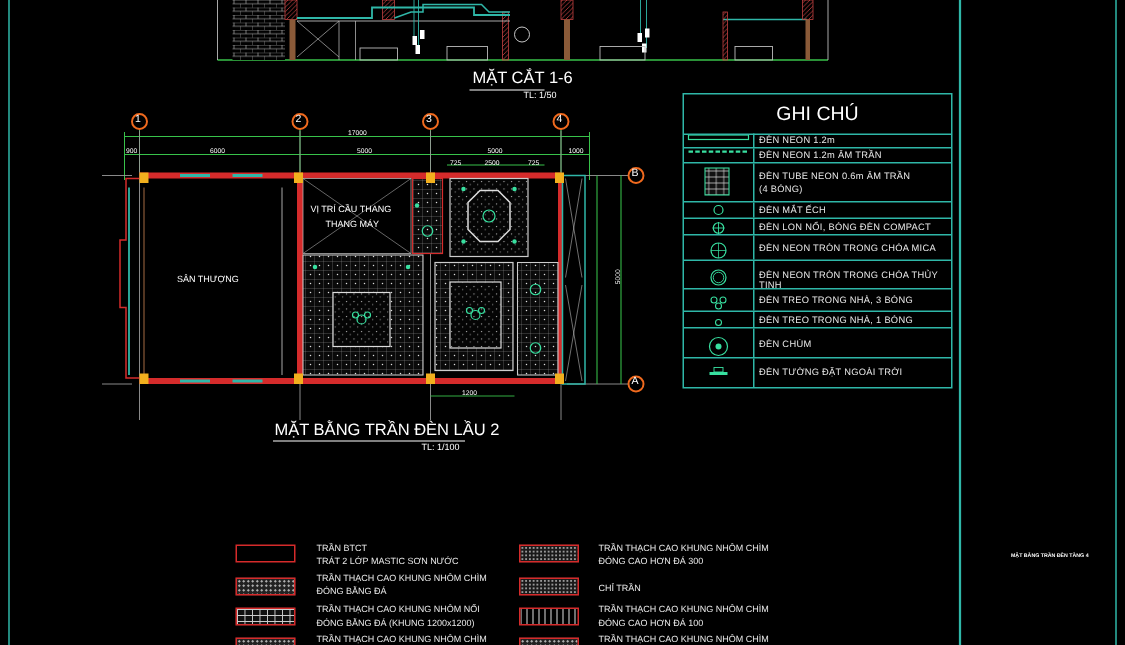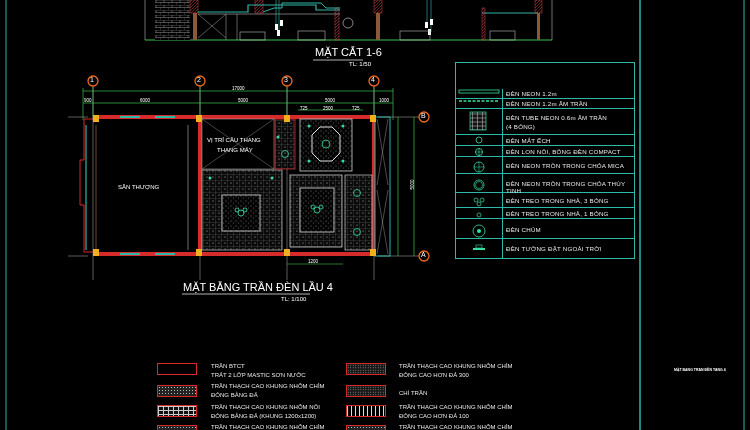--- a/index.html
+++ b/index.html
@@ -244,24 +244,25 @@
 <div class="txt" style="left:300px;top:106px;font-size:4.5px;">725</div>
 <div class="txt" style="left:323px;top:106px;font-size:4.5px;">2500</div>
 <div class="txt" style="left:352px;top:106px;font-size:4.5px;">725</div>
 <div class="txt" style="left:407px;top:182px;font-size:4.5px;transform:rotate(-90deg);">5000</div>
 <div class="txt" style="left:308px;top:259px;font-size:4.5px;">1200</div>
 
 <div class="txt" style="left:118px;top:184px;font-size:6px;">SÂN THƯỢNG</div>
 <div class="txt" style="left:207px;top:137px;font-size:6px;">VỊ TRÍ CẦU THANG</div>
 <div class="txt" style="left:217px;top:147px;font-size:6px;">THANG MÁY</div>
 
-<div class="txt" style="left:183px;top:281px;font-size:11px;">MẶT BẰNG TRẦN ĐÈN LẦU 4</div>
+<div class="txt" style="left:183px;top:281px;font-size:11px;">MẶT BẰNG TRẦN ĐÈN LẦU 2</div>
 <div class="txt" style="left:281px;top:296px;font-size:6px;">TL: 1/100</div>
 
 <div class="legend-box">
+  <div class="legend-title">GHI CHÚ</div>
   <div class="legend-row" style="top:26px;height:10px;">
       <div class="sym"></div>
       <span class="lbl" style="top:1px;">ĐÈN NEON 1.2m</span>
     </div>
   <div class="legend-row" style="top:36px;height:10px;">
       <div class="sym"></div>
       <span class="lbl" style="top:1px;">ĐÈN NEON 1.2m ÂM TRẦN</span>
     </div>
   <div class="legend-row" style="top:46px;height:26px;">
       <div class="sym"></div>

